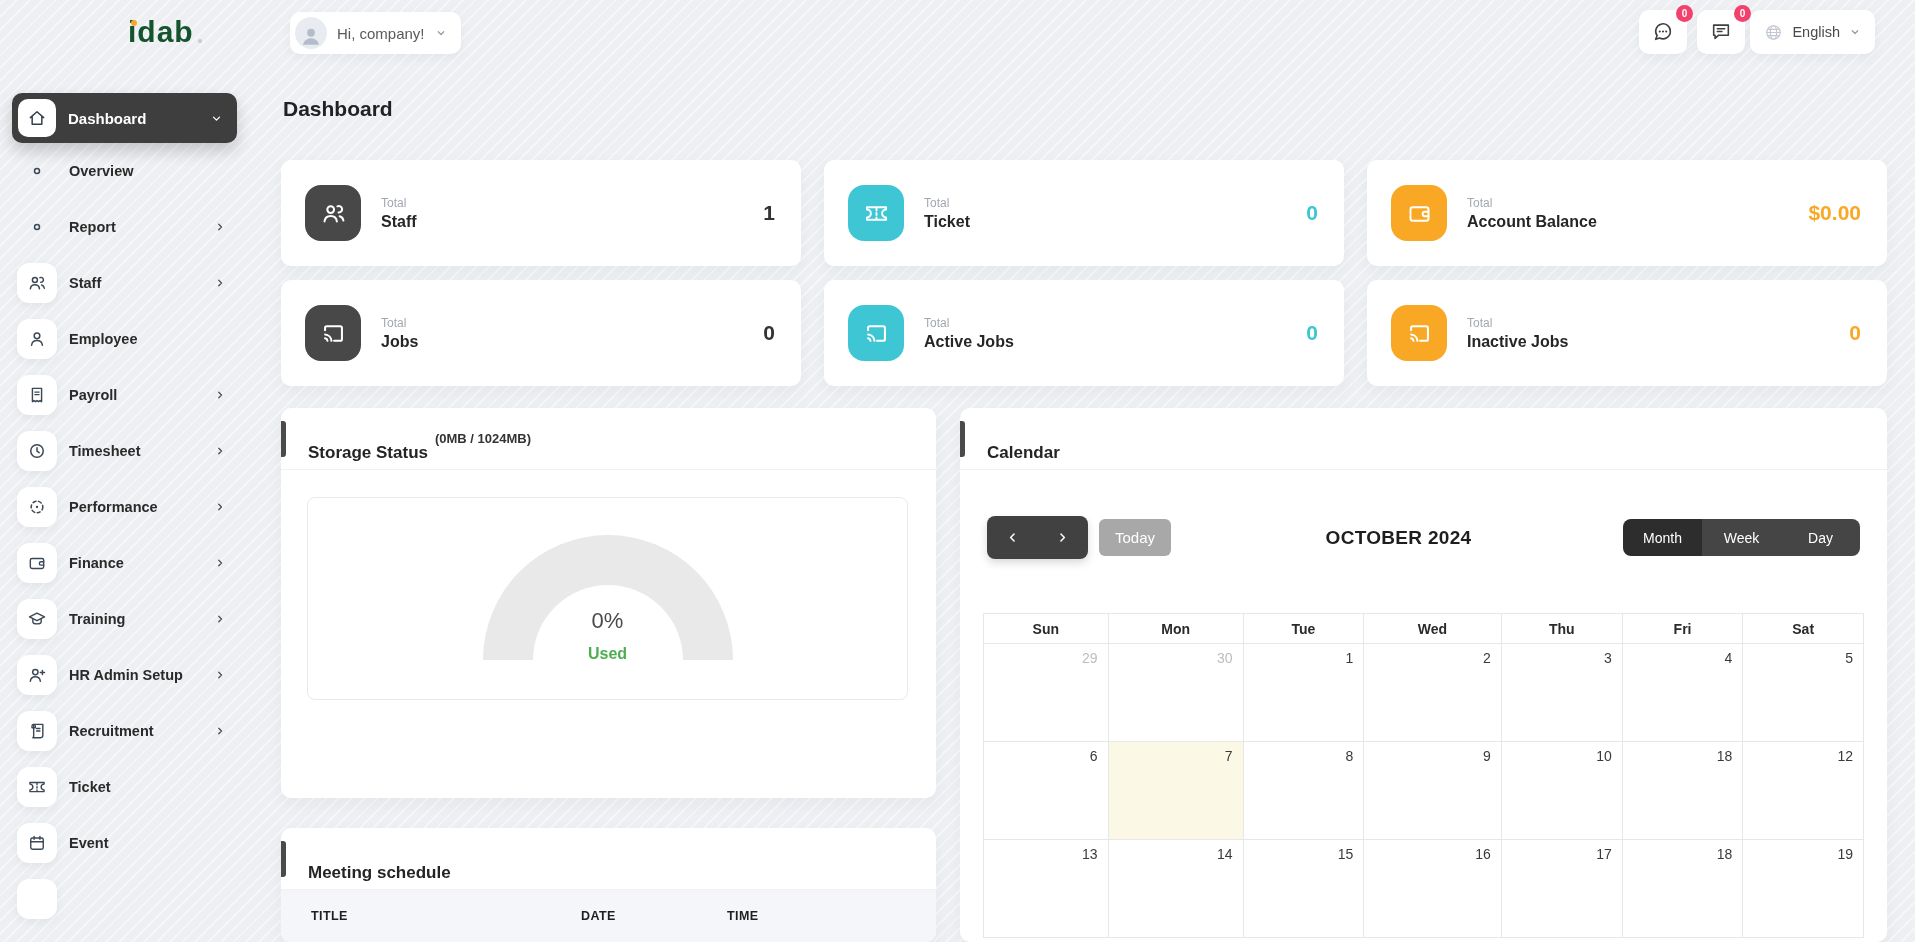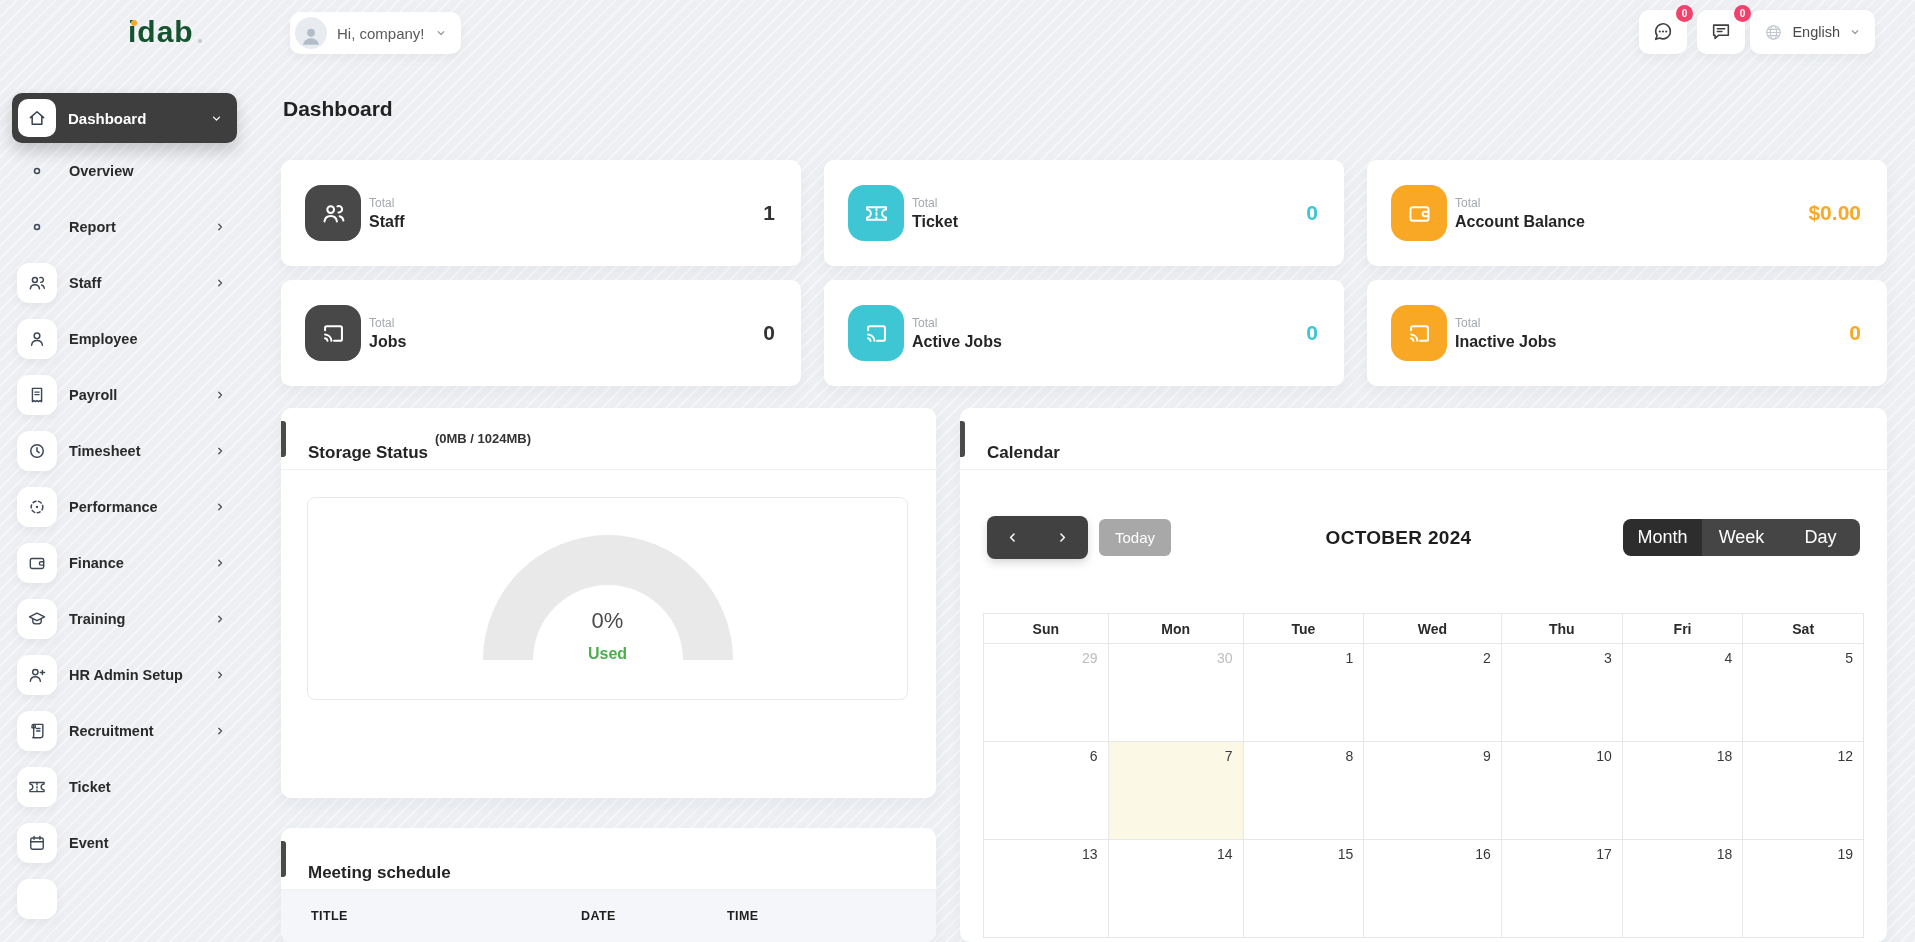--- a/index.html
+++ b/index.html
@@ -62,21 +62,21 @@
 
   
   .page-title { position:absolute; left:283px; top:97px; font-size:21px; font-weight:bold; color:#222; }
 
   .cards { position:absolute; left:281px; top:160px; width:1606px; display:grid;
            grid-template-columns:repeat(3,1fr); column-gap:23px; row-gap:14px; }
   .card { height:106px; background:#fff; border-radius:10px; box-shadow:0 6px 14px rgba(130,140,160,.08);
           display:flex; align-items:center; padding:0 26px 0 24px; }
   .card-ico { width:56px; height:56px; border-radius:16px; color:#fff; display:flex; align-items:center; justify-content:center; flex:none; }
   .card-ico svg { width:27px; height:27px; }
-  .card-text { margin-left:8px; }
+  .card-text { margin-left:20px; }
   .card-label { font-size:12px; color:#a3a8b0; }
   .card-name { font-size:16px; font-weight:bold; color:#262626; margin-top:3px; }
   .card-value { margin-left:auto; font-size:21px; font-weight:bold; }
 
   .panel { position:absolute; background:#fff; border-radius:10px; box-shadow:0 6px 14px rgba(130,140,160,.08); overflow:hidden; }
   .panel-head { position:relative; height:62px; display:flex; align-items:center; padding-left:27px;
                 border-bottom:1px solid #f1f1f1; }
   .panel-head::before { content:""; position:absolute; left:0; top:13px; width:5px; height:36px;
                         background:#4a4a4a; border-radius:0 3px 3px 0; }
   .panel-title { font-size:17px; font-weight:bold; color:#242424;margin-top:28px; }
@@ -99,21 +99,21 @@
   .nav-group { position:absolute; left:0; top:0; width:101px; height:43px; background:#414141;
                border-radius:8px; display:flex; box-shadow:0 4px 8px rgba(0,0,0,.15); }
   .nav-btn { flex:1; display:flex; align-items:center; justify-content:center; color:#fff; cursor:pointer; }
   .nav-btn svg { width:15px; height:15px; }
   .today-btn { position:absolute; left:112px; top:3px; width:72px; height:37px; background:#a8a8a8;
                color:#fff; border-radius:6px; font-size:15px; display:flex; align-items:center; justify-content:center; }
   .cal-month-title { position:absolute; left:200px; right:250px; top:0; height:43px; text-align:center;
                      line-height:43px; font-size:19px; font-weight:bold; color:#1e1e1e; letter-spacing:.3px; }
   .view-group { position:absolute; right:0; top:3px; height:37px; display:flex; border-radius:8px; overflow:hidden; }
   .view-btn { width:79px; display:flex; align-items:center; justify-content:center; color:#fff;
-              font-size:18px; background:#454545; cursor:pointer; }
+              font-size:14px; background:#454545; cursor:pointer; }
   .view-btn.active { background:#2d2d2d; }
 
   .cal-grid { position:absolute; left:23px; top:205px; right:23px; }
   .cal-grid table { width:100%; border-collapse:collapse; }
   .cal-grid th { border:1px solid #e7e7e7; height:30px; font-size:14px; font-weight:bold; color:#2a2a2a; background:#fff; }
   .cal-grid td { border:1px solid #e7e7e7; height:98px; vertical-align:top; text-align:right;
                  padding:6px 10px 0 0; font-size:14px; color:#3a3a3a; background:#fff; }
   .cal-grid td.muted { color:#bdbdbd; }
 
   

